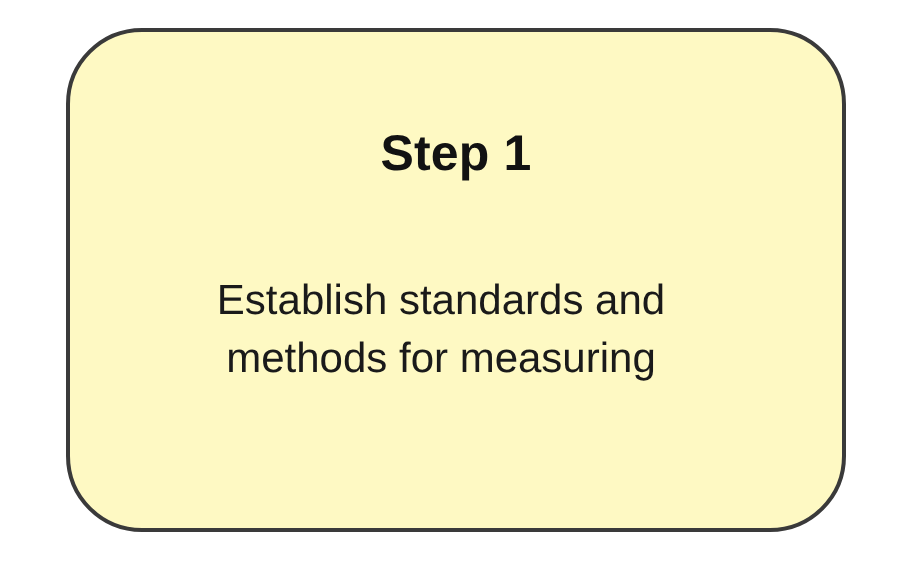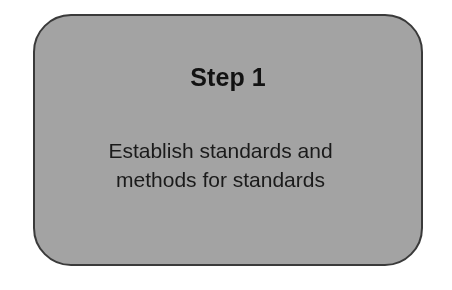--- a/index.html
+++ b/index.html
@@ -71,24 +71,24 @@
   .node-body .body-line {
     display: block;
     white-space: nowrap;
   }
 </style>
 </head>
 <body style="background: rgb(255, 255, 255);">
 
 <div id="canvas" style="background: rgb(255, 255, 255);">
 
-  <div class="process-node" style="background: #a3a3a3; border-color: rgb(58, 58, 58);">
+  <div class="process-node" style="background: #fef9c3; border-color: rgb(58, 58, 58);">
 
     <div class="node-title" style="color: rgb(18, 18, 18);">Step 1</div>
 
     <div class="node-body" style="color: rgb(26, 26, 26);">
       <span class="body-line">Establish standards and</span>
-      <span class="body-line">methods for standards</span>
+      <span class="body-line">methods for measuring</span>
     </div>
 
   </div>
 
 </div>
 
 </body></html>

